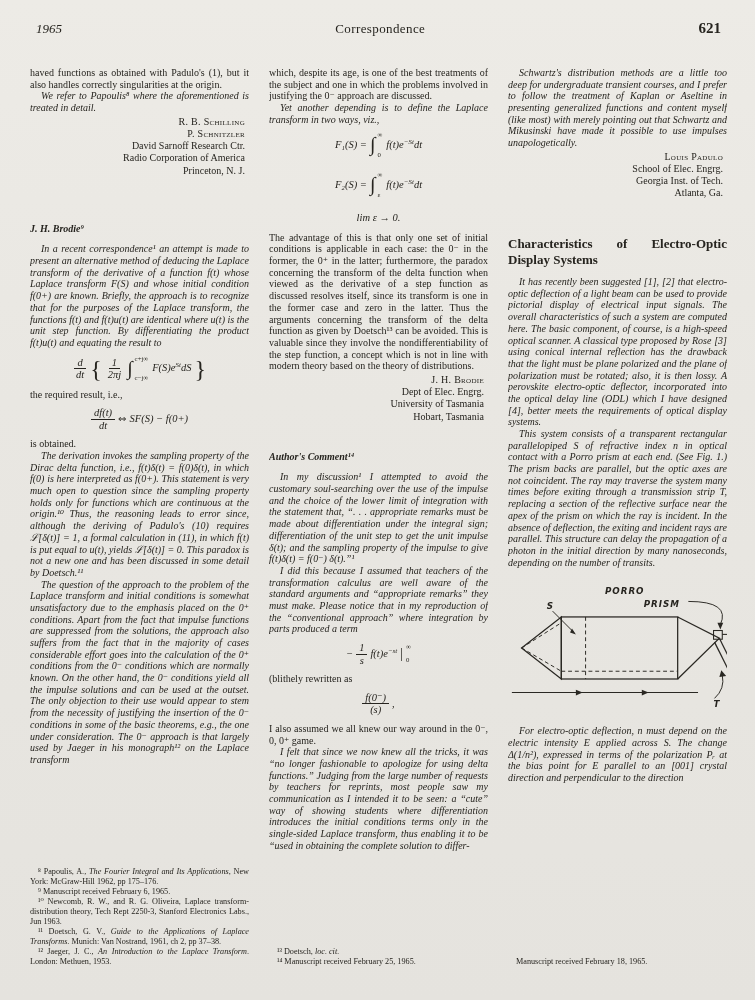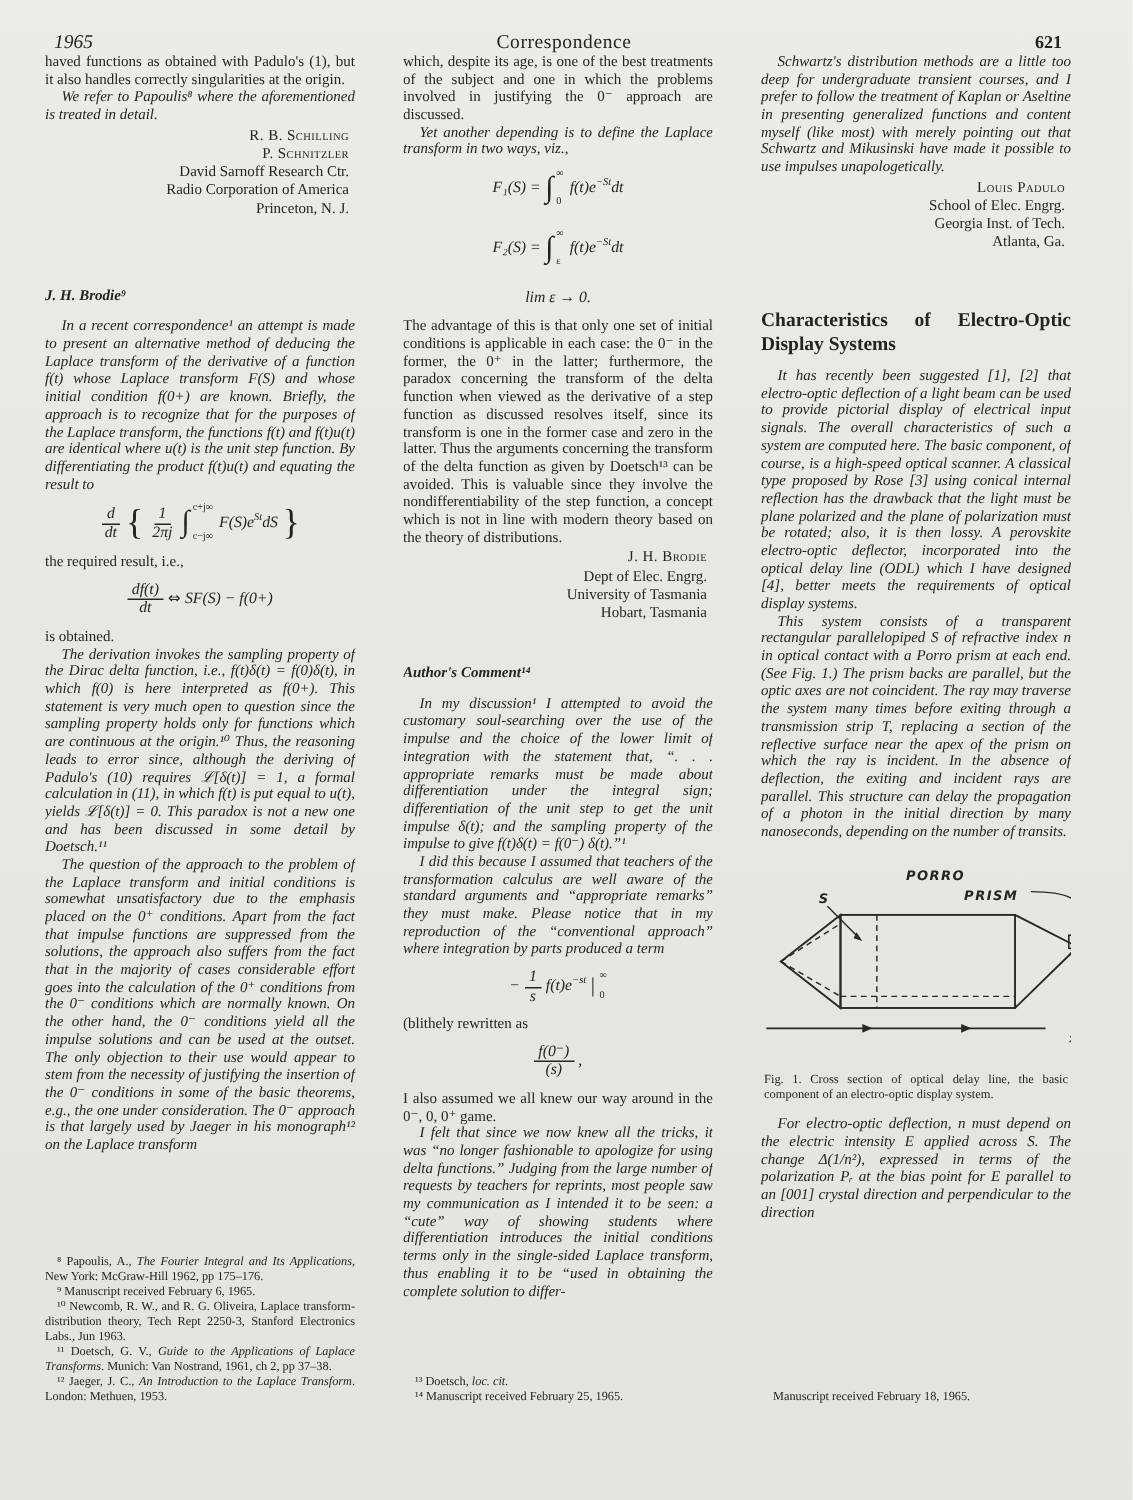--- a/index.html
+++ b/index.html
@@ -3,26 +3,26 @@
 <meta charset="utf-8">
 <style>
   html,body{margin:0;padding:0;}
   body{
     width:755px;height:1000px;overflow:hidden;
     background:linear-gradient(180deg,#edebe6 0%,#e9e7e2 40%,#e5e3de 100%);
     font-family:"Liberation Serif","DejaVu Serif",serif;
     color:#26241f;
     -webkit-font-smoothing:antialiased;
   }
-  .page{padding:20px 41px 8px 30px;height:972px;box-sizing:border-box;}
+  .page{padding:20px 28px 8px 30px;height:972px;box-sizing:border-box;}
   .hdr{display:flex;justify-content:space-between;align-items:baseline;padding:0 6px;}
   .hdr .yr{font-style:italic;font-size:13px;}
   .hdr .ti{font-size:13px;letter-spacing:.4px;}
-  .hdr .pg{font-size:12px;font-weight:bold;}
-  .columns{display:flex;gap:32px;height:900px;}
+  .hdr .pg{font-size:15px;font-weight:bold;}
+  .columns{display:flex;gap:20px;margin-top:30px;height:900px;}
   .col{width:223px;display:flex;flex-direction:column;font-size:10px;line-height:1.17;text-align:justify;overflow:hidden;}
   p.b{margin:0;text-indent:11px;font-style:italic;}
   p.ni{margin:0;text-indent:0;}
   .sig{text-align:right;margin:2px 4px 0 0;line-height:1.22;}
   .sig .sc{font-variant:small-caps;letter-spacing:.3px;}
   .gap48{height:46px;flex:0 0 auto;}
   .gap30{height:28px;flex:0 0 auto;}
   .gap38{height:36px;flex:0 0 auto;}
   h3.sub{margin:0 0 9px 0;font-size:10px;font-style:italic;font-weight:bold;}
   h3.sect{margin:0 0 8px 0;font-size:13px;line-height:1.25;font-weight:bold;font-style:normal;}
@@ -236,21 +236,20 @@
             <line x1="46" y1="32" x2="68" y2="54" stroke-width="1"></line>
             <polygon points="64,54 70,56 66,50" fill="#2a2823" stroke="none"></polygon>
 
             <path d="M 186 22 Q 230 22 219 46" stroke-width="1"></path>
             <polygon points="216,44 219,51 222,44" fill="#2a2823" stroke="none"></polygon>
 
             <path d="M 213 122 Q 224 112 221 98" stroke-width="1"></path>
             <polygon points="218,100 220,93 225,99" fill="#2a2823" stroke="none"></polygon>
           </g>
         </svg>
-        <p class="cap">Fig. 1.   Cross section of optical delay line, the basic component of an electro-optic display system.</p>
       </div>
 
       <div class="sp6"></div>
       <p class="b">For electro-optic deflection, n must depend on the electric intensity E applied across S. The change Δ(1/n²), expressed in terms of the polarization Pᵣ at the bias point for E parallel to an [001] crystal direction and perpendicular to the direction</p>
 
       <div class="fns">
         <p><span>Manuscript received February 18, 1965.</span></p>
       </div>
     </div>
 

